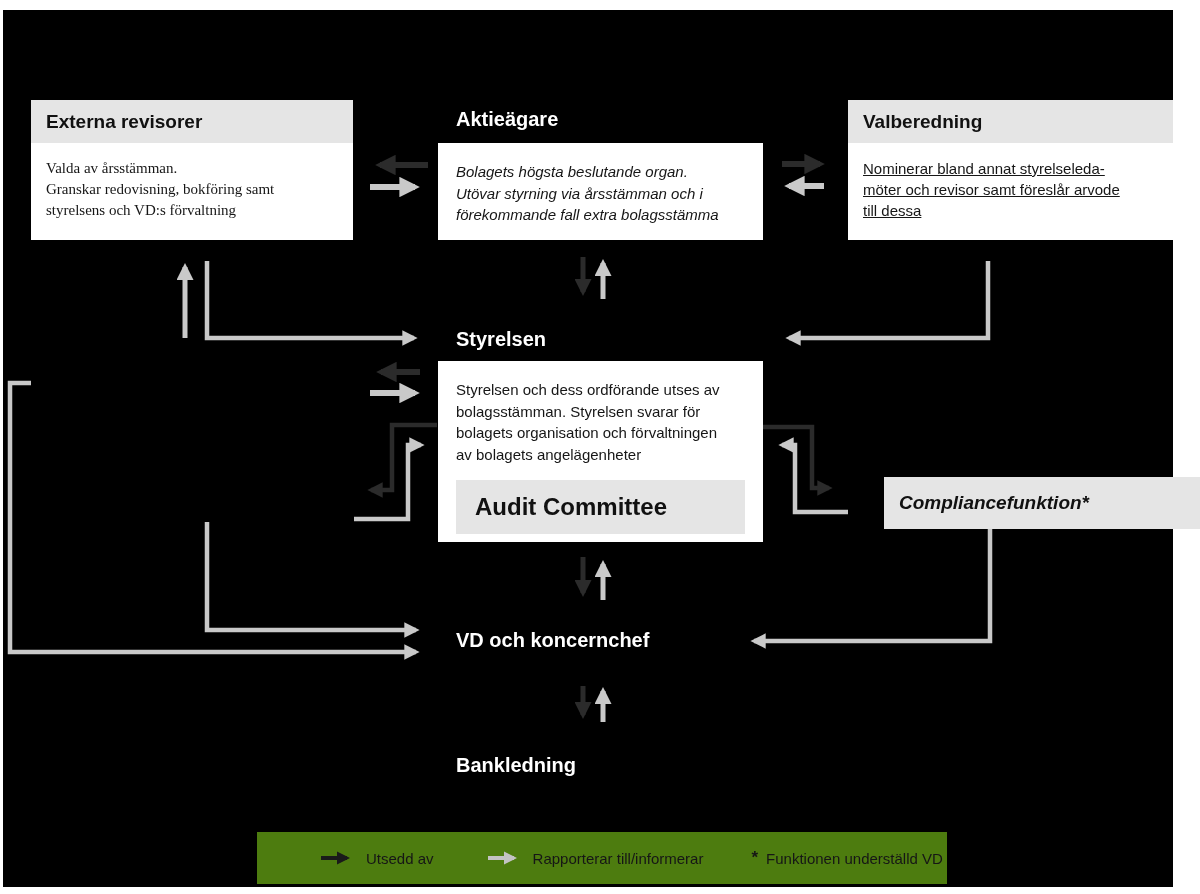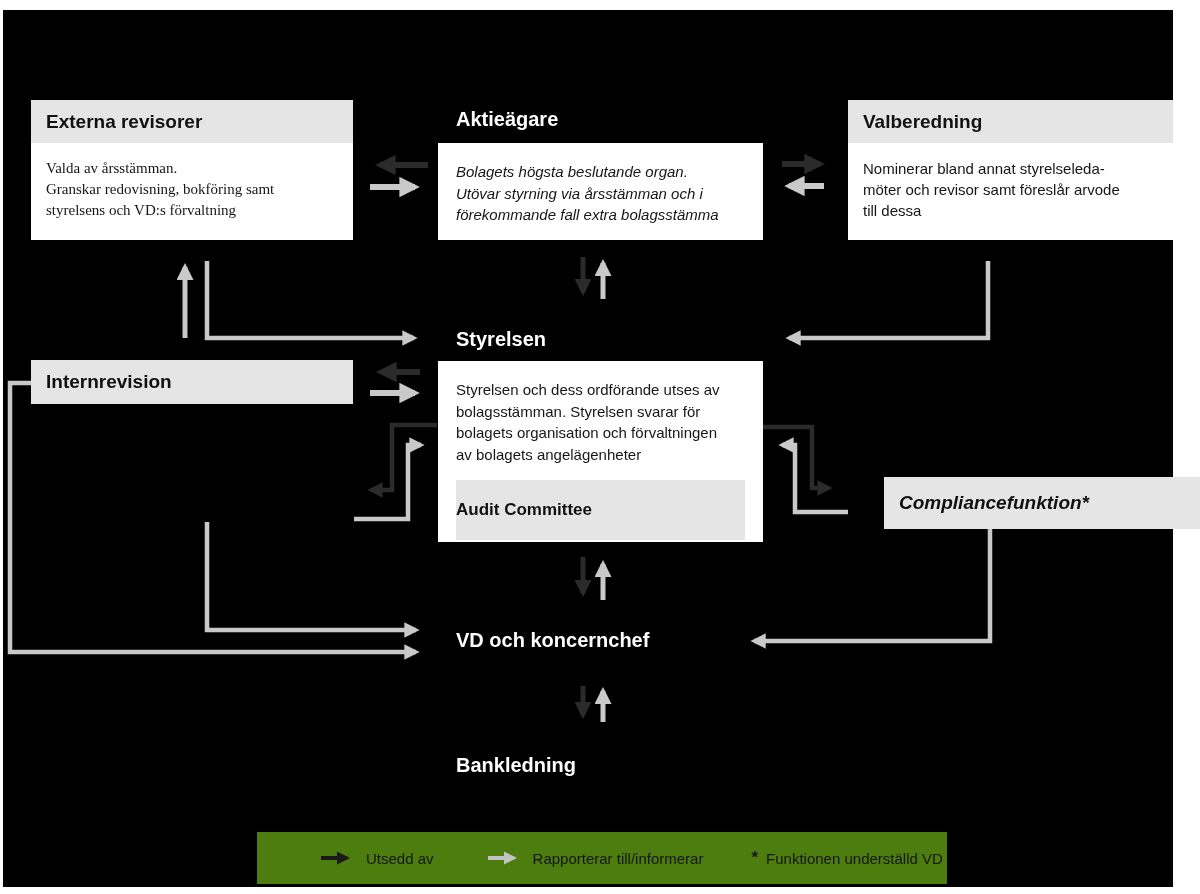--- a/index.html
+++ b/index.html
@@ -15,23 +15,23 @@
              color:#161616;white-space:pre-line;}
 
   .gbar{position:absolute;background:#e5e5e5;display:flex;align-items:center;
         padding-left:15px;font-weight:700;font-size:19px;color:#111;box-sizing:border-box;}
 
   .flabel{position:absolute;color:#fff;font-weight:700;font-size:20px;white-space:nowrap;}
 
   .whitebox{position:absolute;background:#fff;box-sizing:border-box;}
   .whitebox .txt{padding:18px 17px 0 18px;font-size:15px;line-height:21.5px;color:#161616;
                  white-space:pre-line;}
-  .committee{position:absolute;left:18px;top:119px;width:289px;height:60px;background:#e5e5e5;
-             display:flex;align-items:center;box-sizing:border-box;
-             font-weight:700;font-size:17px;color:#111;}
+  .committee{position:absolute;left:18px;top:119px;width:289px;height:54px;background:#e5e5e5;
+             display:flex;align-items:center;padding-left:19px;box-sizing:border-box;
+             font-weight:700;font-size:24px;color:#111;}
 
   .legend{position:absolute;left:257px;top:832px;width:690px;height:52px;background:#4d7c0f;
           display:flex;align-items:center;font-size:15px;color:#161616;}
   .legend .item{display:flex;align-items:center;}
   .legend svg{display:block;}
   .legend .lt{margin-left:9px;white-space:nowrap;}
   .legend .ast{font-weight:700;font-size:17px;margin-right:8px;}
 </style>
 </head>
 <body>
@@ -83,35 +83,34 @@
 
   <div class="flabel" style="left:456px;top:108px;">Aktieägare</div>
   <div class="whitebox" style="left:438px;top:143px;width:325px;height:97px;font-style:italic;">
     <div class="txt">Bolagets högsta beslutande organ.
 Utövar styrning via årsstämman och i
 förekommande fall extra bolagsstämma</div>
   </div>
 
   <div class="panel" style="left:848px;top:100px;width:325px;">
     <div class="hdr">Valberedning</div>
-    <div class="bd" style="height:82px;">Nominerar bland annat styrelseleda-
+    <div class="bd" style="height:82px;text-decoration:underline;">Nominerar bland annat styrelseleda-
 möter och revisor samt föreslår arvode
 till dessa</div>
   </div>
 
   <div class="flabel" style="left:456px;top:328px;">Styrelsen</div>
   <div class="whitebox" style="left:438px;top:361px;width:325px;height:181px;">
     <div class="txt">Styrelsen och dess ordförande utses av
 bolagsstämman. Styrelsen svarar för
 bolagets organisation och förvaltningen
 av bolagets angelägenheter</div>
     <div class="committee">Audit Committee</div>
   </div>
 
-  <div class="gbar" style="left:31px;top:360px;width:322px;height:44px;">Internrevision</div>
 
   <div class="gbar" style="left:884px;top:477px;width:325px;height:52px;font-style:italic;">Compliancefunktion*</div>
 
   <div class="flabel" style="left:456px;top:629px;">VD och koncernchef</div>
   <div class="flabel" style="left:456px;top:754px;">Bankledning</div>
 
   <div class="legend">
     <div class="item" style="margin-left:62px;">
       <svg width="38" height="16" viewBox="0 0 38 16">
         <path d="M 2 8 H 28" fill="none" stroke-width="4" marker-end="url(#mk-legend-appointed)" stroke="#1a1a1a"></path>

